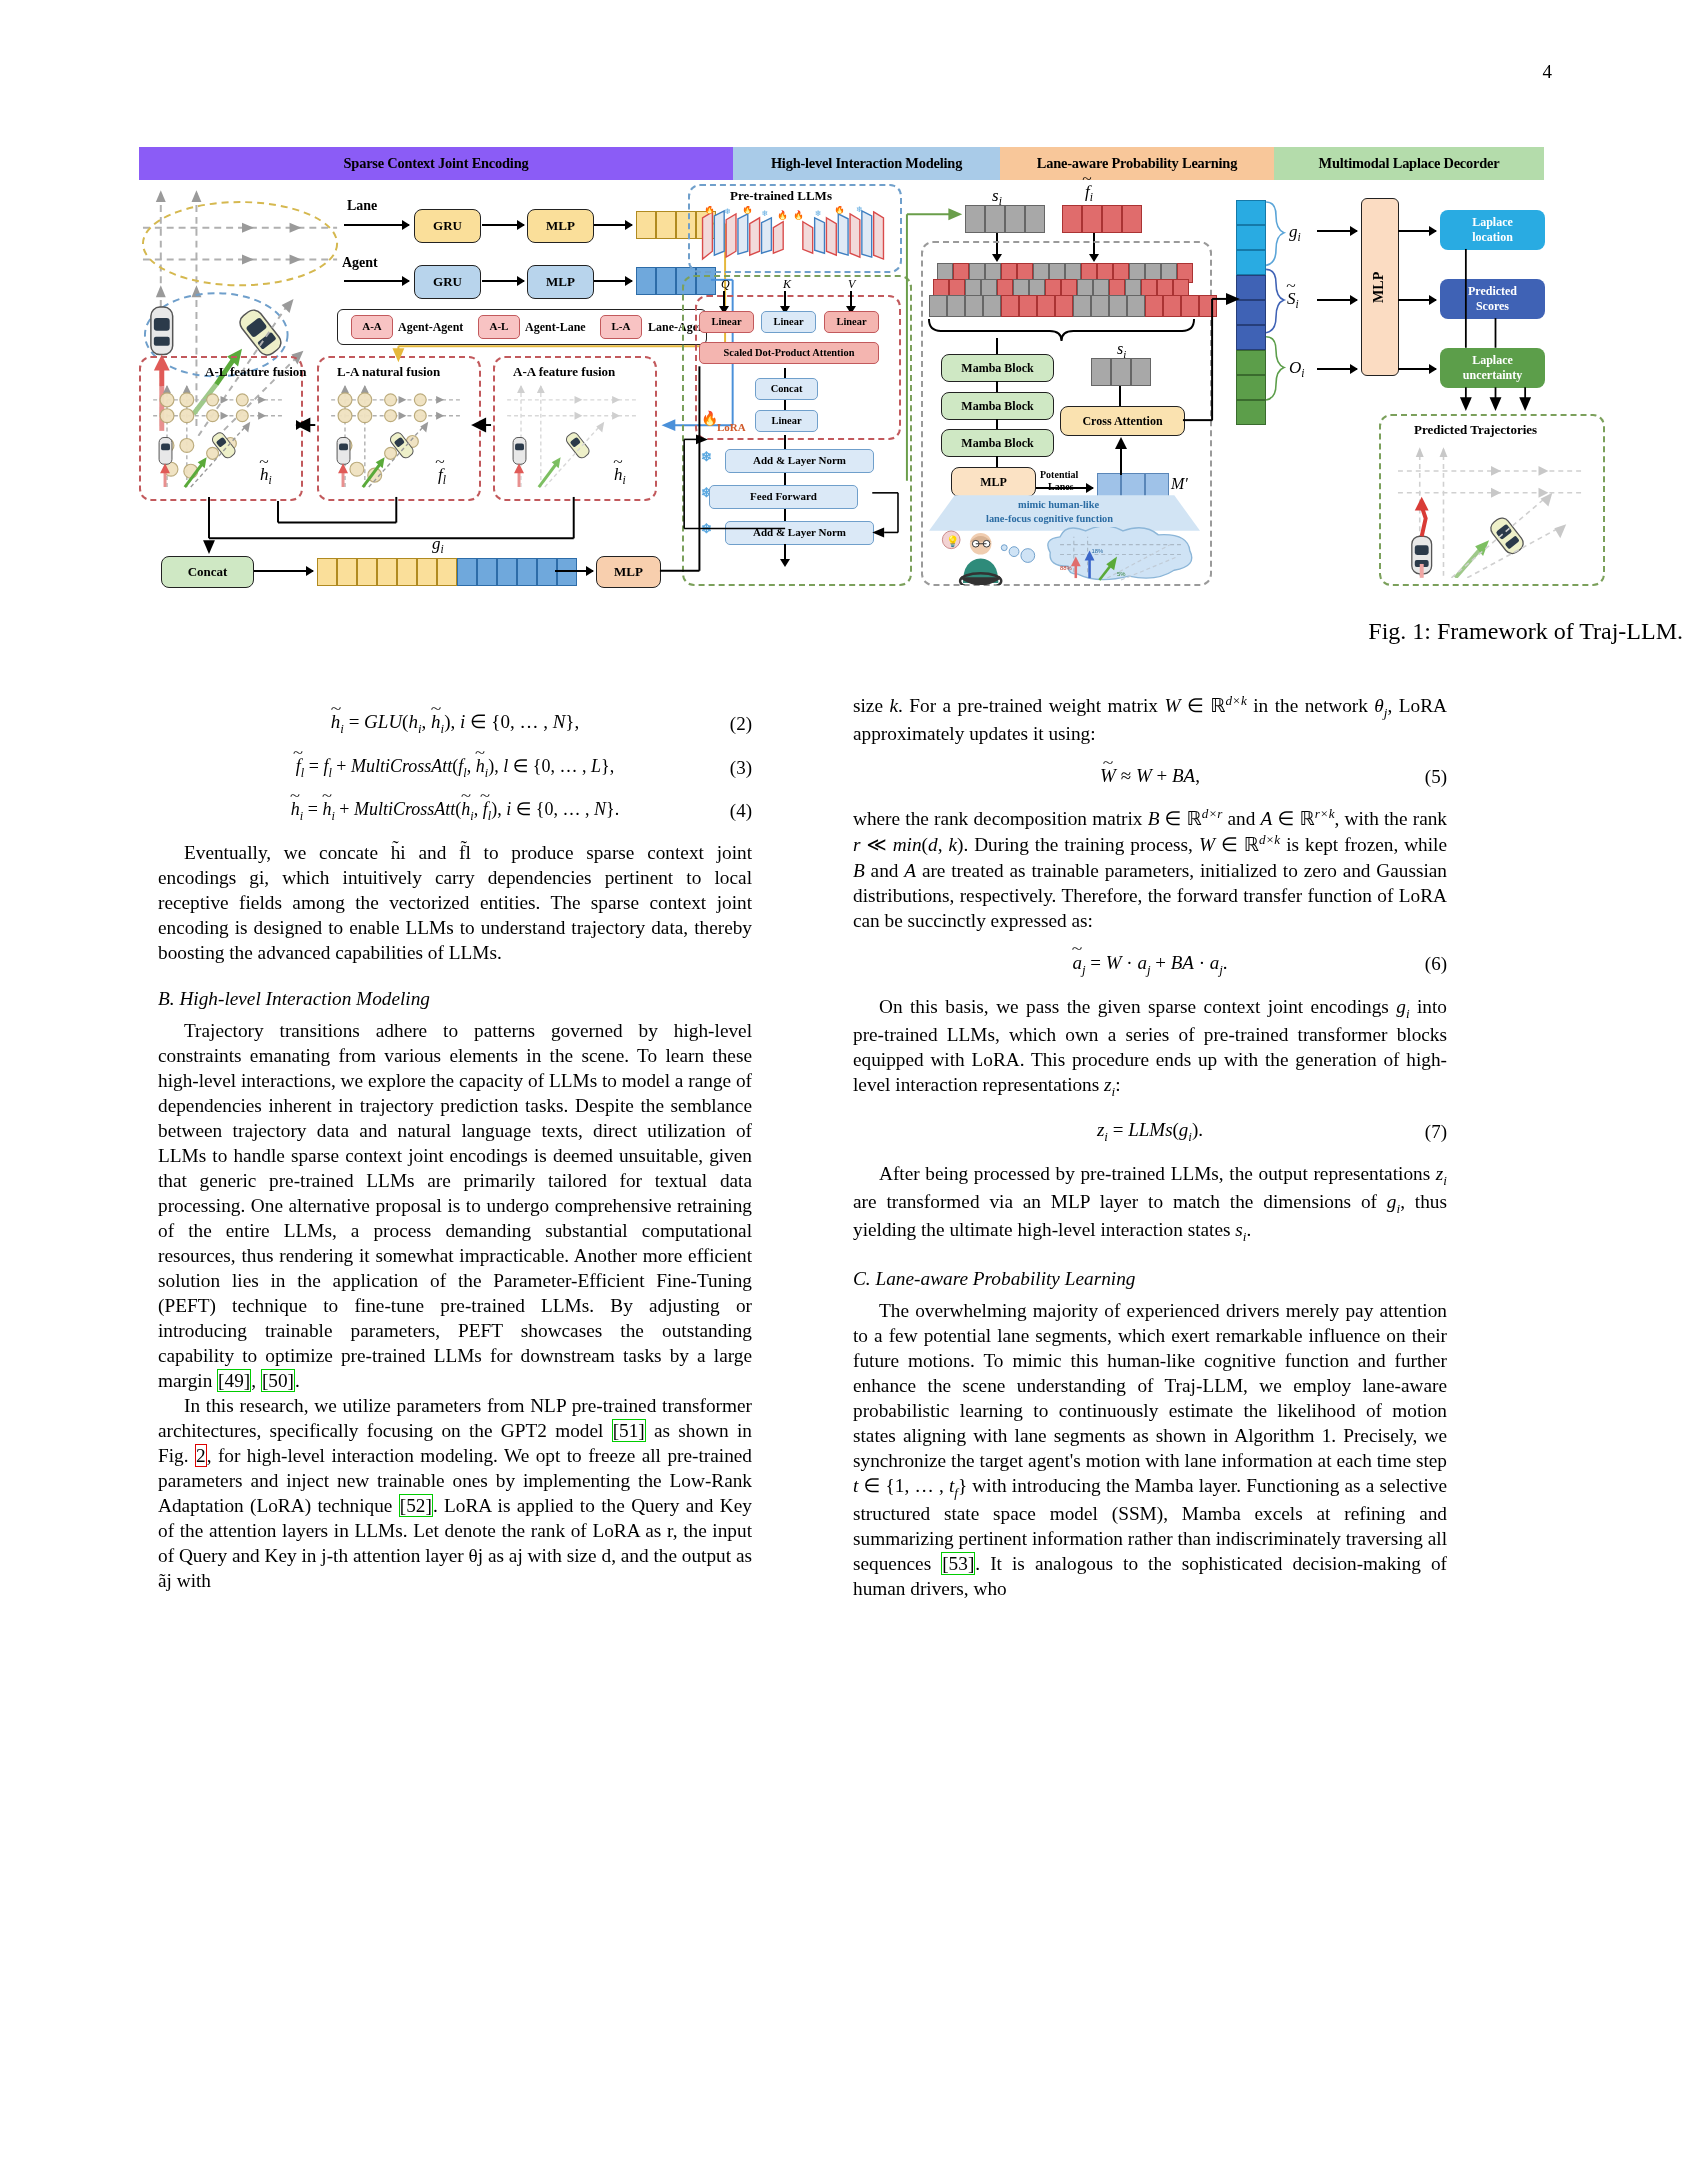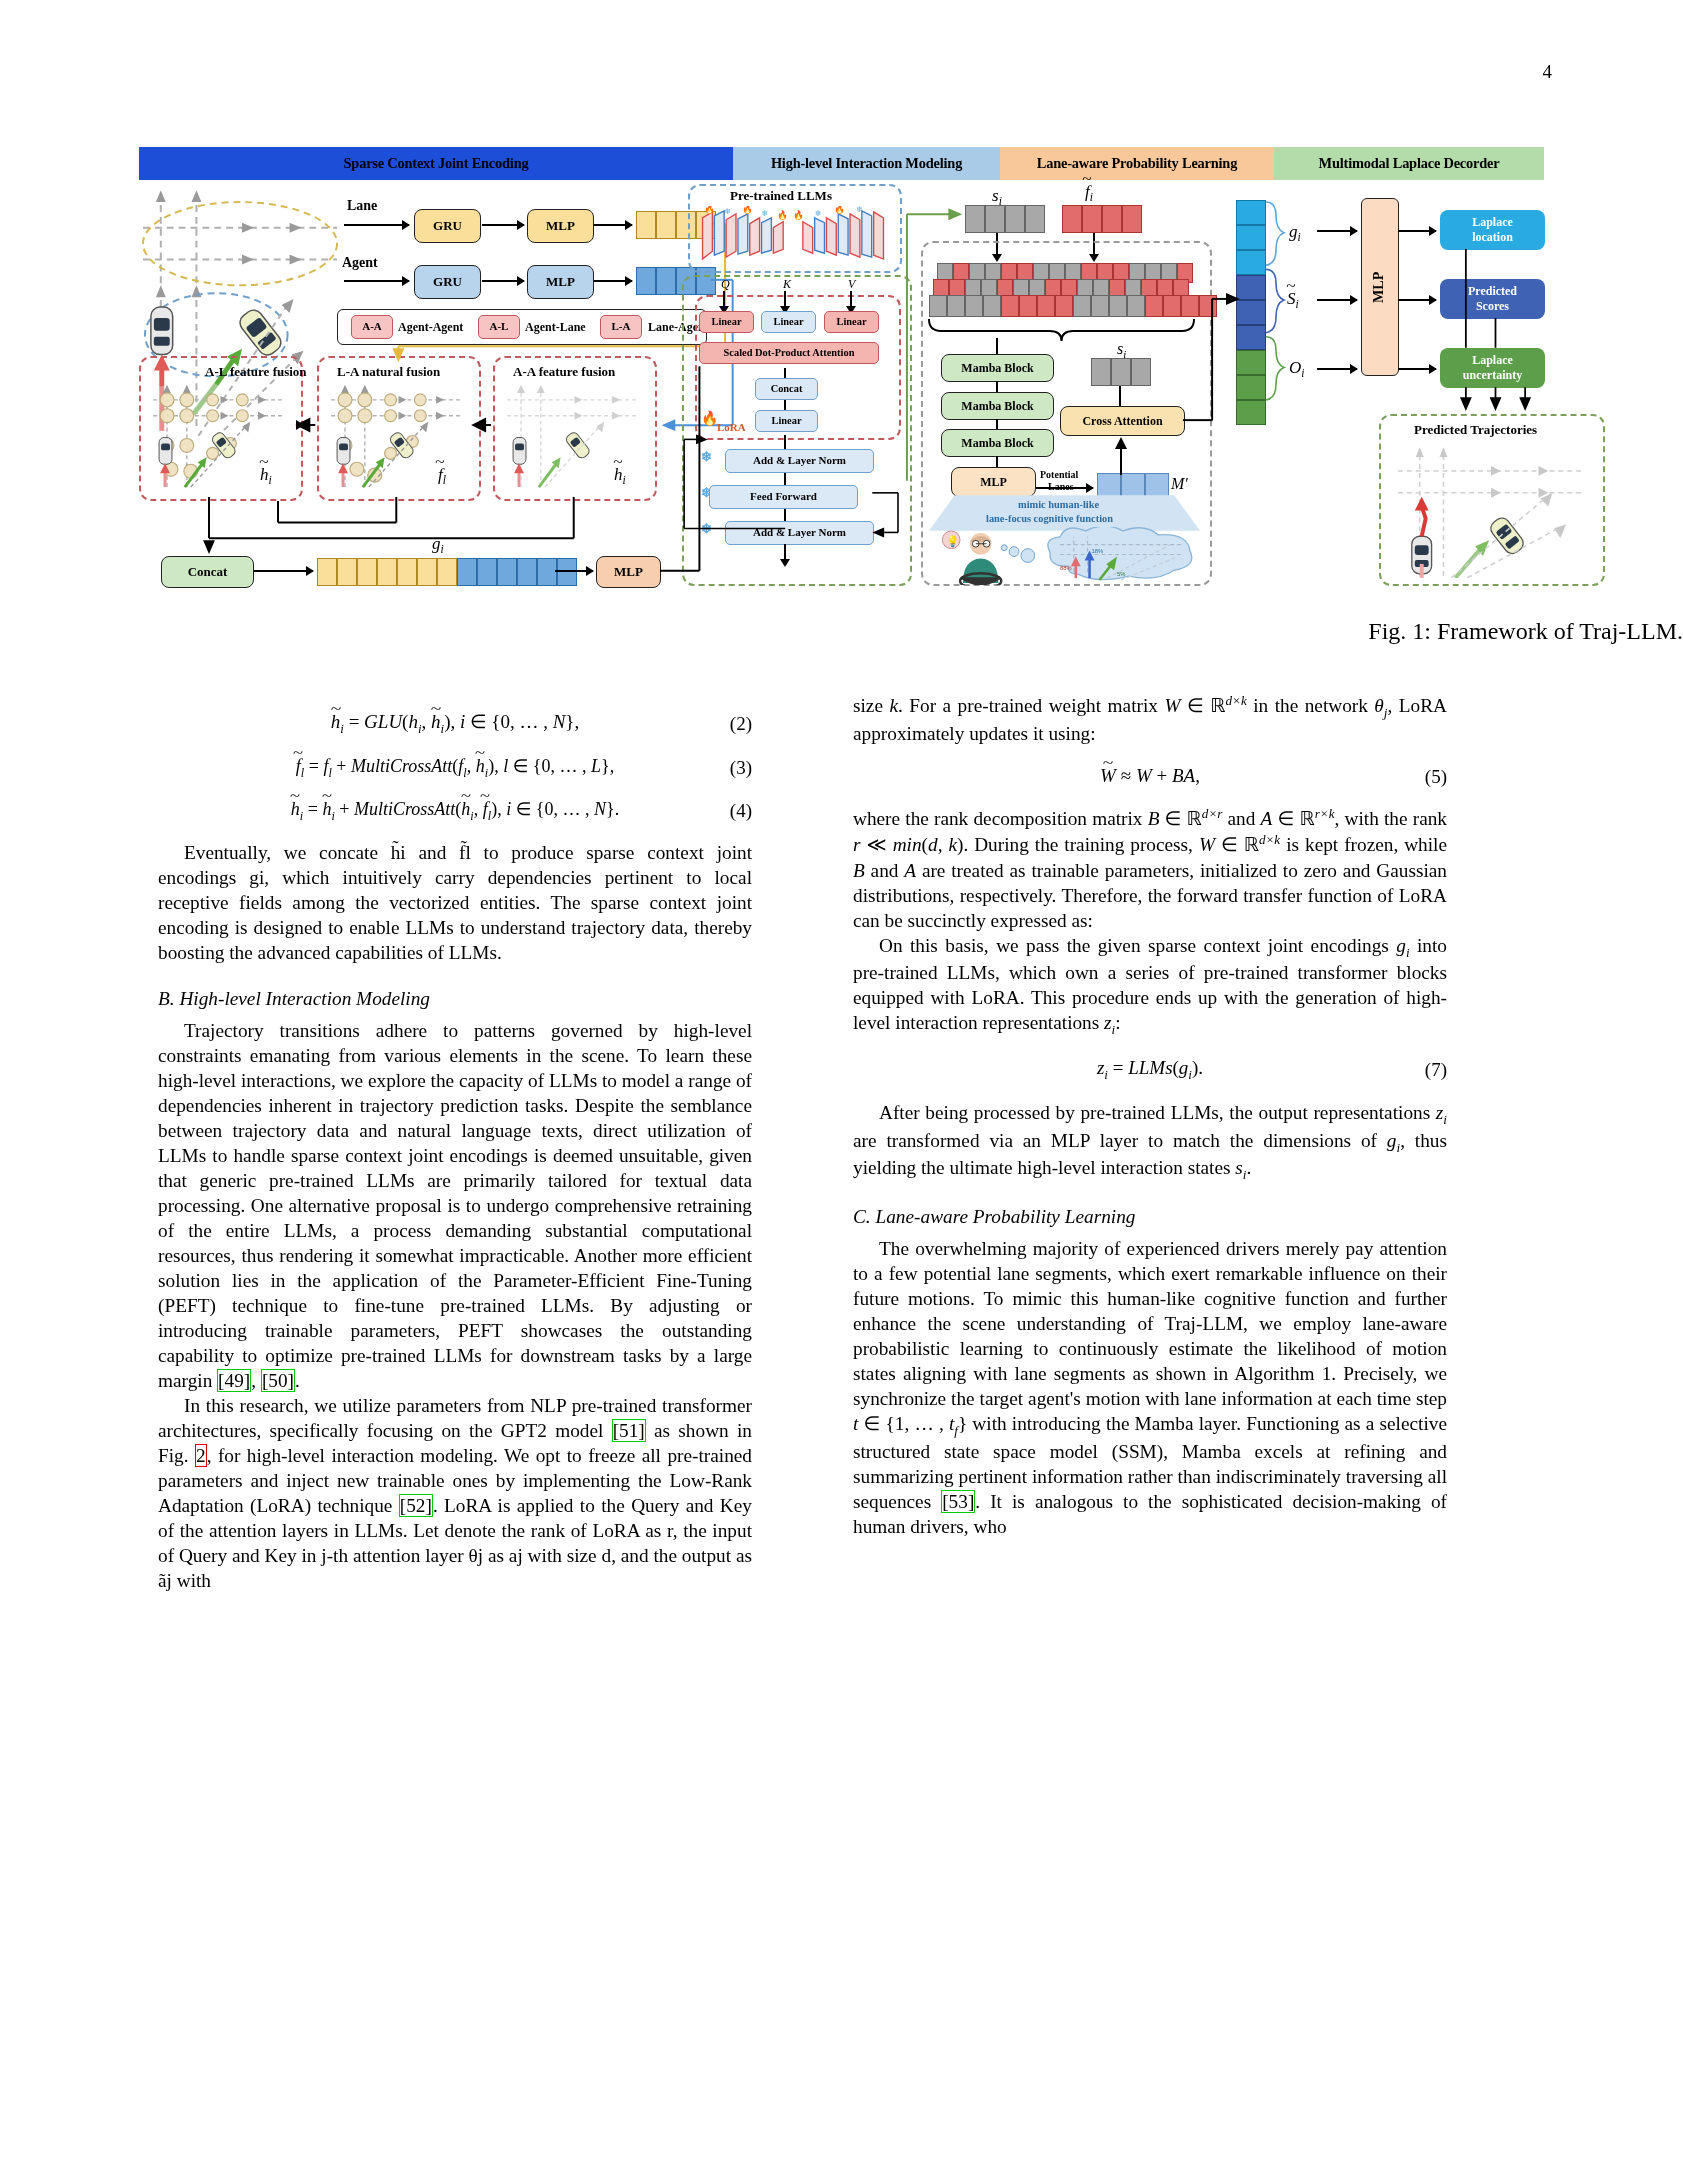--- a/index.html
+++ b/index.html
@@ -14,21 +14,21 @@
 
   
   .figure{position:absolute;left:139px;top:147px;width:1406px;height:465px;}
 
   .banner{display:flex;width:1406px;height:33px;}
   .banner div{
     display:flex;align-items:center;justify-content:center;
     font-weight:bold;font-size:14.4px;letter-spacing:-0.2px;
     font-family:"Liberation Serif", serif;
   }
-  .b1{width:594px;background:#1d4ed8;}
+  .b1{width:594px;background:#8b5cf6;}
   .b2{width:267px;background:#a9cbe8;}
   .b3{width:274px;background:#f8c79a;}
   .b4{width:270px;background:#b4dcab;}
 
   .fig-body{position:relative;width:1406px;height:433px;}
 
   
   .nbox{position:absolute;display:flex;align-items:center;justify-content:center;
         border:1.6px solid #222;border-radius:8px;font-weight:bold;
         font-size:13px;text-align:center;line-height:1.05;}
@@ -818,20 +818,24 @@
 
     <p class="noind">size <span class="mi">k</span>. For a pre-trained weight matrix <span class="mi">W</span> ∈ ℝ<sup class="mi">d×k</sup> in the network <span class="mi">θ</span><sub>j</sub>, LoRA approximately updates it using:</p>
 
     <div class="eq">
       <span class="mi"><span class="tilde">W</span></span> ≈ <span class="mi">W</span> + <span class="mi">BA</span>,
       <span class="num">(5)</span>
     </div>
 
     <p class="noind">where the rank decomposition matrix <span class="mi">B</span> ∈ ℝ<sup class="mi">d×r</sup> and <span class="mi">A</span> ∈ ℝ<sup class="mi">r×k</sup>, with the rank <span class="mi">r</span> ≪ <span class="mi">min</span>(<span class="mi">d</span>, <span class="mi">k</span>). During the training process, <span class="mi">W</span> ∈ ℝ<sup class="mi">d×k</sup> is kept frozen, while <span class="mi">B</span> and <span class="mi">A</span> are treated as trainable parameters, initialized to zero and Gaussian distributions, respectively. Therefore, the forward transfer function of LoRA can be succinctly expressed as:</p>
 
+    <div class="eq">
+      <span class="mi"><span class="tilde">a</span><sub>j</sub></span> = <span class="mi">W</span> · <span class="mi">a</span><sub>j</sub> + <span class="mi">BA</span> · <span class="mi">a</span><sub>j</sub>.
+      <span class="num">(6)</span>
+    </div>
 
     <p>On this basis, we pass the given sparse context joint encodings <span class="mi">g</span><sub>i</sub> into pre-trained LLMs, which own a series of pre-trained transformer blocks equipped with LoRA. This procedure ends up with the generation of high-level interaction representations <span class="mi">z</span><sub>i</sub>:</p>
 
     <div class="eq">
       <span class="mi">z</span><sub>i</sub> = <span class="mi">LLMs</span>(<span class="mi">g</span><sub>i</sub>).
       <span class="num">(7)</span>
     </div>
 
     <p>After being processed by pre-trained LLMs, the output representations <span class="mi">z</span><sub>i</sub> are transformed via an MLP layer to match the dimensions of <span class="mi">g</span><sub>i</sub>, thus yielding the ultimate high-level interaction states <span class="mi">s</span><sub>i</sub>.</p>
 

